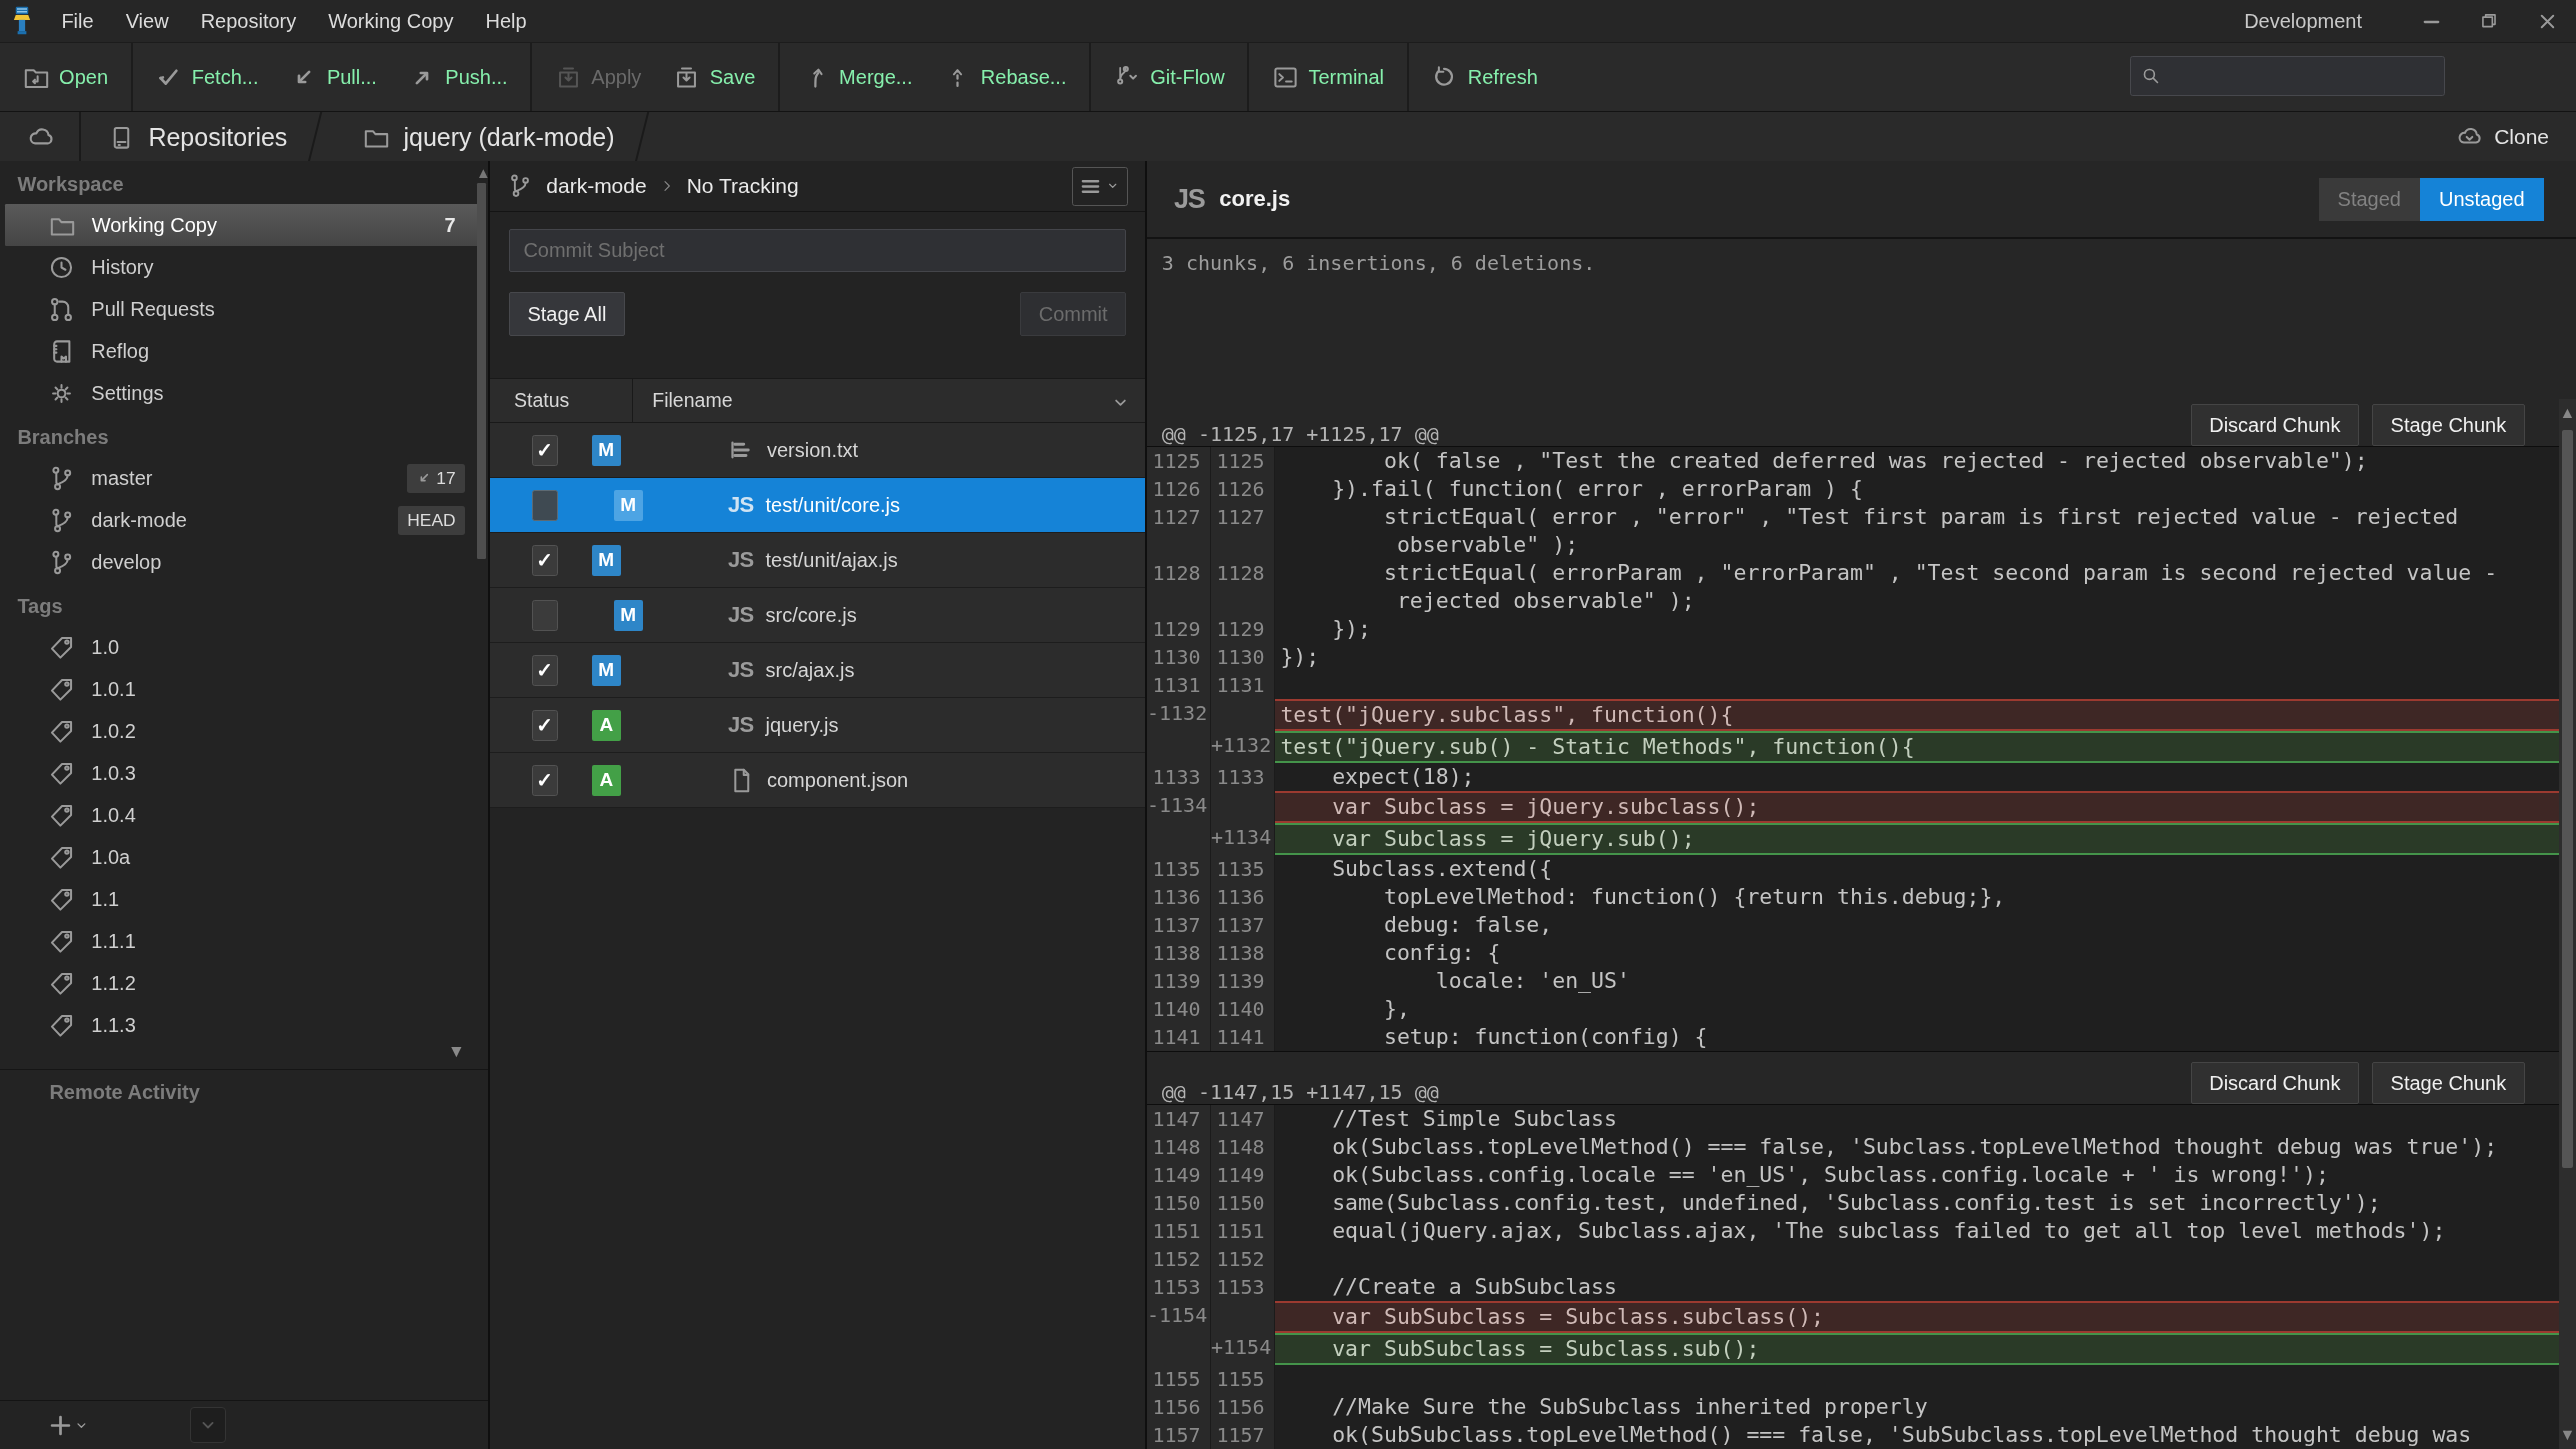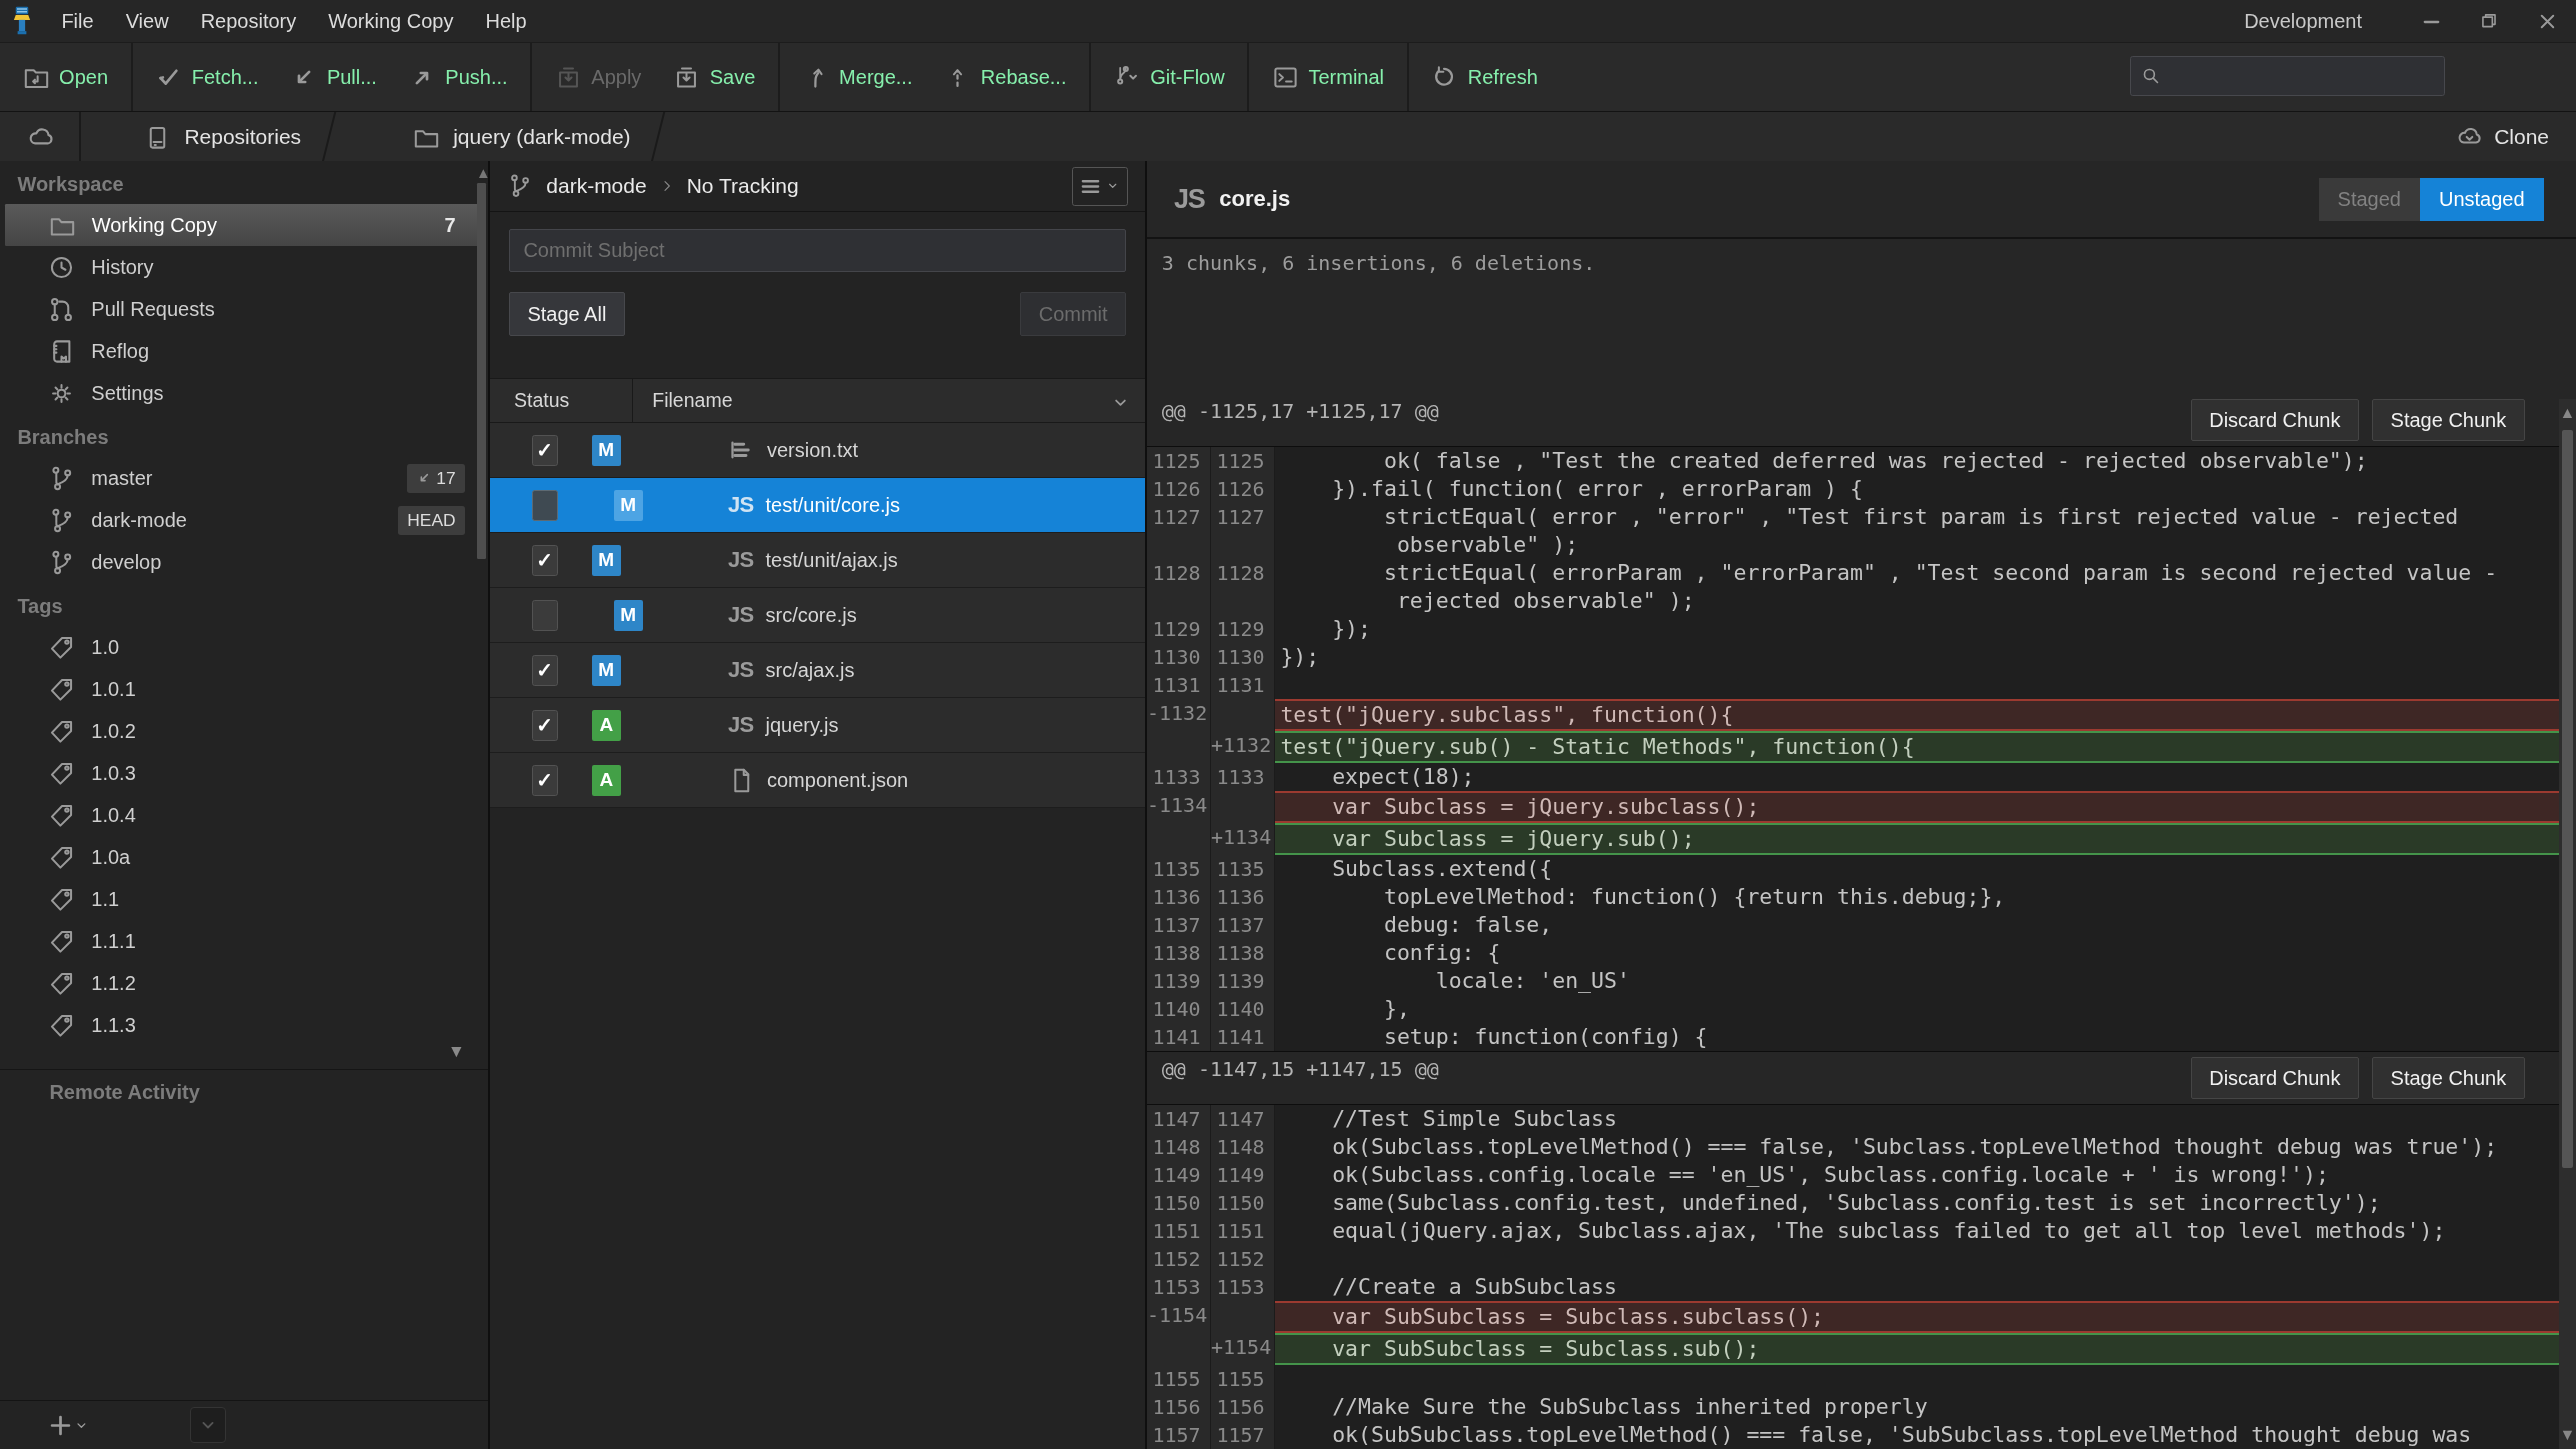--- a/index.html
+++ b/index.html
@@ -26,21 +26,21 @@
   .searchbox{position:absolute;right:131px;top:12.7px;width:315px;height:40px;background:#2f3034;
              border:1.3px solid #47484d;border-radius:2.7px;display:flex;align-items:center;box-sizing:border-box;}
   .searchbox svg{margin-left:9.4px;}
   .searchbox input{background:transparent;border:none;outline:none;color:#ddd;font-size:19px;
                    font-family:"Liberation Sans",sans-serif;flex:1;margin:0 8px;}
 
   
   .crumbbar{height:50px;background:#2a2a2a;border-bottom:1.3px solid #101010;display:flex;align-items:center;position:relative;}
   .crumb-cloud{padding:0 24px 0 27px;height:100%;display:flex;align-items:center;}
   .vdiv{width:2px;background:#1a1a1a;height:100%;}
-  .crumb{display:flex;align-items:center;gap:13.4px;font-size:21px;color:#e4e4e4;padding:0 6.7px 0 27px;height:100%;margin-left:36px;}
+  .crumb{display:flex;align-items:center;gap:13.4px;font-size:25px;color:#e4e4e4;padding:0 6.7px 0 27px;height:100%;}
   .tabedge{width:2px;height:100%;background:#1a1a1a;transform:skewX(-14deg);margin:0 20px;}
   .clone-btn{position:absolute;right:27px;top:0;height:100%;display:flex;align-items:center;gap:10.7px;
              font-size:21px;color:#e4e4e4;}
 
   
   .main{position:absolute;top:161px;bottom:0;left:0;right:0;display:flex;}
 
   
   .sidebar{width:490px;background:#232323;border-right:2.7px solid #0f0f0f;position:relative;flex:none;box-sizing:border-box;}
   .side-scroll{height:908px;overflow:hidden;border-bottom:1.3px solid #151515;position:relative;}
@@ -109,21 +109,21 @@
   .dp-file{font-size:22px;font-weight:bold;color:#f2f2f2;margin-left:14.8px;}
   .dp-jsicon{font-size:27px;font-weight:900;color:#9b9b9b;letter-spacing:-1.3px;}
   .segmented{margin-left:auto;margin-right:5.4px;display:flex;}
   .seg{height:43px;padding:0 19px;font-size:20px;display:flex;align-items:center;}
   .seg.staged{background:#3a3a3a;color:#828282;}
   .seg.unstaged{background:#1583d7;color:#fff;}
   .dp-summary{height:47px;display:flex;align-items:center;padding-left:14.8px;color:#9d9d9d;
               font-family:"DejaVu Sans Mono",monospace;font-size:20px;}
   .dp-body{position:absolute;top:238px;bottom:0;left:0;right:17.4px;overflow:hidden;}
   .chunk{margin-top:0;}
-  .chunk-head{height:47px;display:flex;align-items:flex-start;padding:0 34px 0 14.8px;}
+  .chunk-head{height:47px;display:flex;align-items:flex-end;padding:0 34px 0 14.8px;}
   .chunk-head .at{font-family:"DejaVu Sans Mono",monospace;font-size:20px;color:#b4b4b4;}
   .chunk-head .cbtns{margin-left:auto;display:flex;gap:13.4px;}
   .chunk-head .btn{height:42px;background:#303030;border-color:#454545;}
   .codetable{border-top:1.3px solid #0d0d0d;border-bottom:1.3px solid #0d0d0d;background:#1f1f1f;margin-bottom:5.4px;}
   .crow{display:flex;align-items:stretch;}
   .g{width:64px;flex:none;text-align:right;padding-right:9.4px;box-sizing:border-box;color:#8a8a8a;
      background:#292929;border-right:1.3px solid #1b1b1b;font-family:"DejaVu Sans Mono",monospace;
      font-size:20px;line-height:28px;}
   .code{flex:1;min-width:0;font-family:"DejaVu Sans Mono",monospace;font-size:21.5px;line-height:28px;
         color:#c4c4c4;padding-left:5.4px;min-height:28px;}

